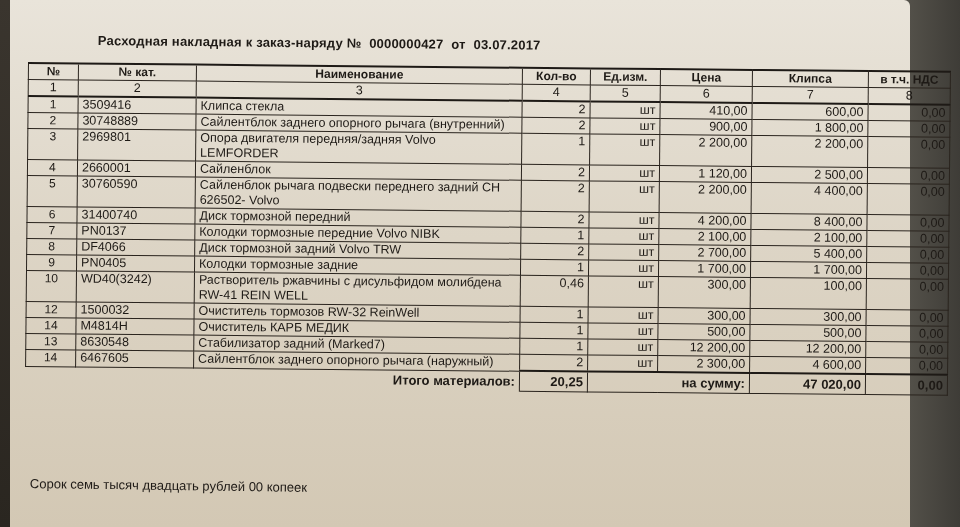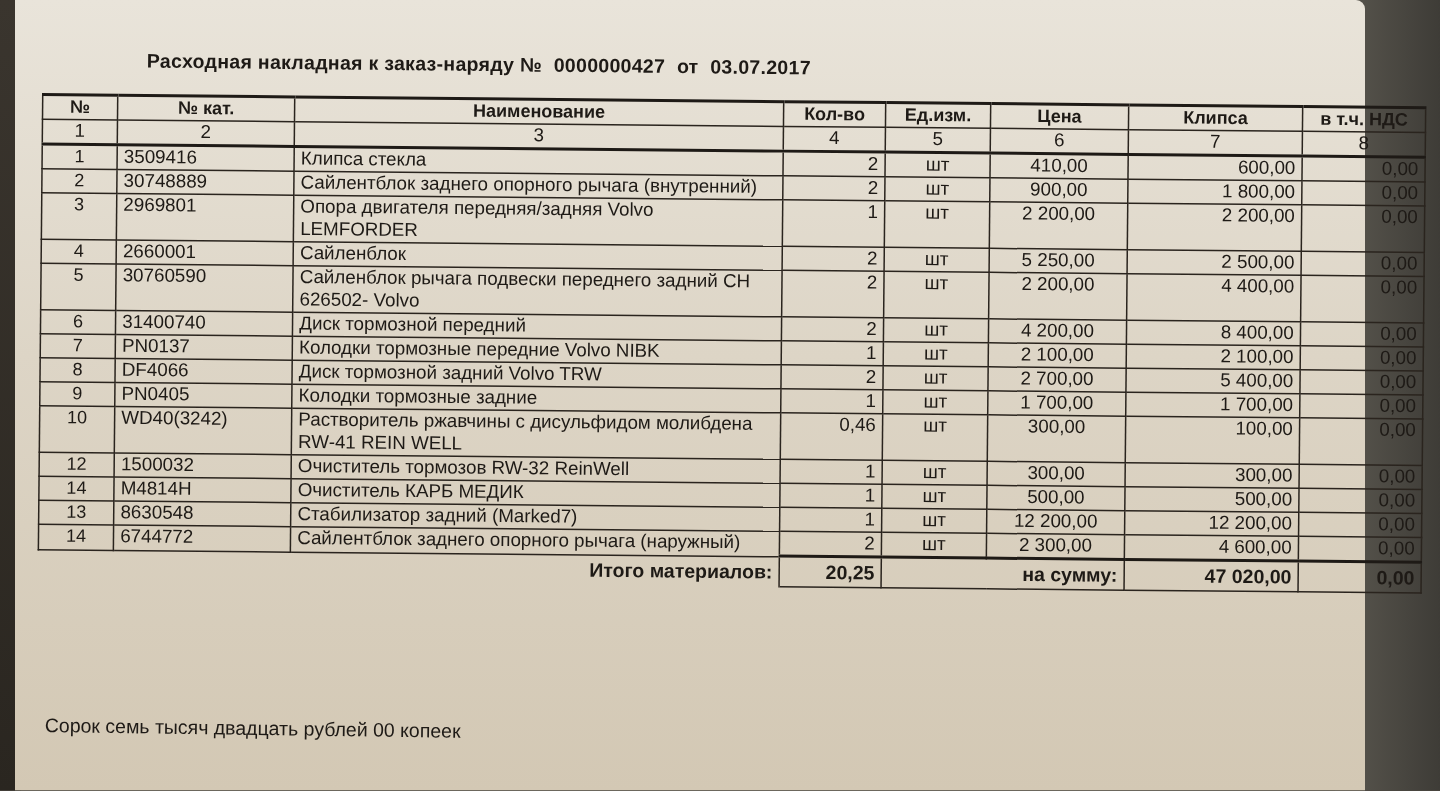--- a/index.html
+++ b/index.html
@@ -41,21 +41,21 @@
     border:1px solid #2a241e;
     padding:0 4px;
     line-height:15px;
     vertical-align:top;
     overflow:hidden;
     white-space:nowrap;
   }
   table.inv thead tr.hdr th { border-top:2px solid #1e1a16; font-weight:bold; font-size:12px; text-align:center; }
   table.inv thead tr.nums th { font-weight:normal; text-align:center; border-bottom:2px solid #1e1a16; }
   table.inv td.num { text-align:right; }
-  table.inv td.c { text-align:center; }
+  table.inv td.c { text-align:right; }
   table.inv td.name { white-space:normal; }
   table.inv td.idx { text-align:center; font-size:12px; }
   table.inv tr.total td { border-top:2px solid #1e1a16; font-weight:bold; font-size:13px; padding-top:2px; padding-bottom:2px; }
   table.inv tr.total td.lbl { text-align:right; border:none; border-right:1px solid #2a241e; }
   .words {
     position:absolute; left:30px; top:476px; font-size:13px;
     transform:rotate(0.8deg); transform-origin:left top;
   }
 </style>
 </head>
@@ -136,21 +136,21 @@
         <td class="c">2 200,00</td>
         <td class="num">2 200,00</td>
         <td class="num">0,00</td>
       </tr>
       <tr>
         <td class="idx">4</td>
         <td>2660001</td>
         <td class="name">Сайленблок</td>
         <td class="num">2</td>
         <td class="c">шт</td>
-        <td class="c">5 250,00</td>
+        <td class="c">1 120,00</td>
         <td class="num">2 500,00</td>
         <td class="num">0,00</td>
       </tr>
       <tr>
         <td class="idx">5</td>
         <td>30760590</td>
         <td class="name">Сайленблок рычага подвески переднего задний CH 626502-  Volvo</td>
         <td class="num">2</td>
         <td class="c">шт</td>
         <td class="c">2 200,00</td>
@@ -232,21 +232,21 @@
         <td>8630548</td>
         <td class="name">Стабилизатор задний (Marked7)</td>
         <td class="num">1</td>
         <td class="c">шт</td>
         <td class="c">12 200,00</td>
         <td class="num">12 200,00</td>
         <td class="num">0,00</td>
       </tr>
       <tr>
         <td class="idx">14</td>
-        <td>6744772</td>
+        <td>6467605</td>
         <td class="name">Сайлентблок заднего опорного рычага (наружный)</td>
         <td class="num">2</td>
         <td class="c">шт</td>
         <td class="c">2 300,00</td>
         <td class="num">4 600,00</td>
         <td class="num">0,00</td>
       </tr>
     </tbody>
   <tfoot>
     <tr class="total">

